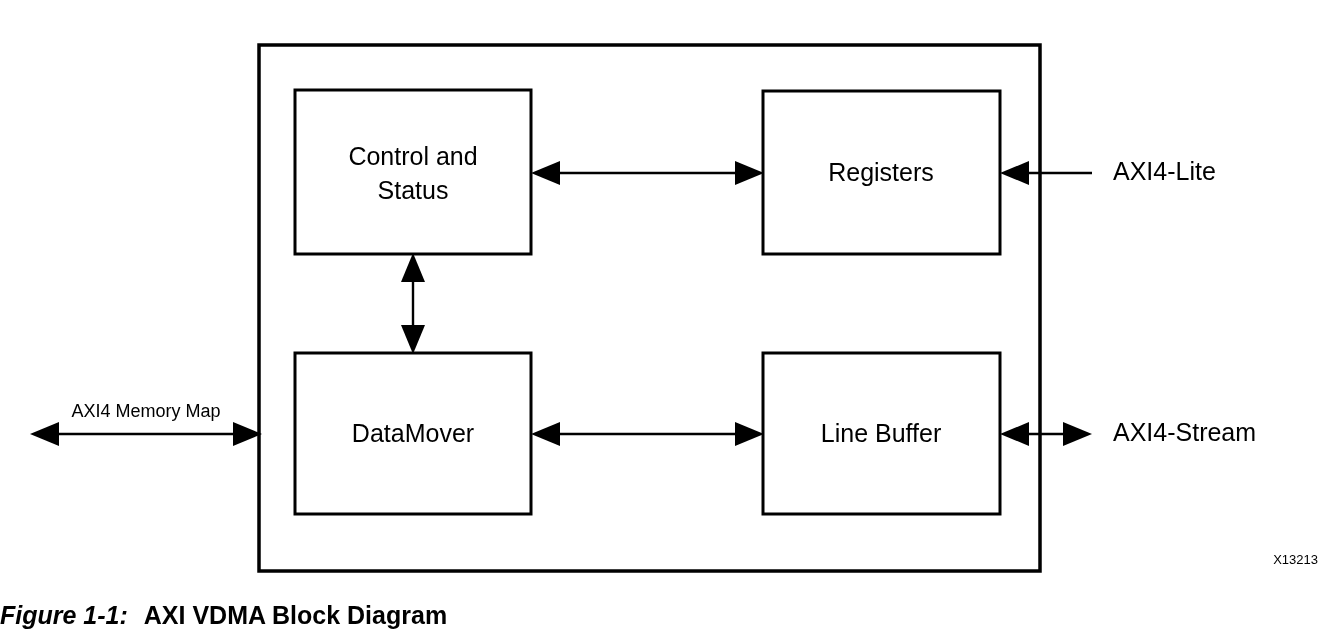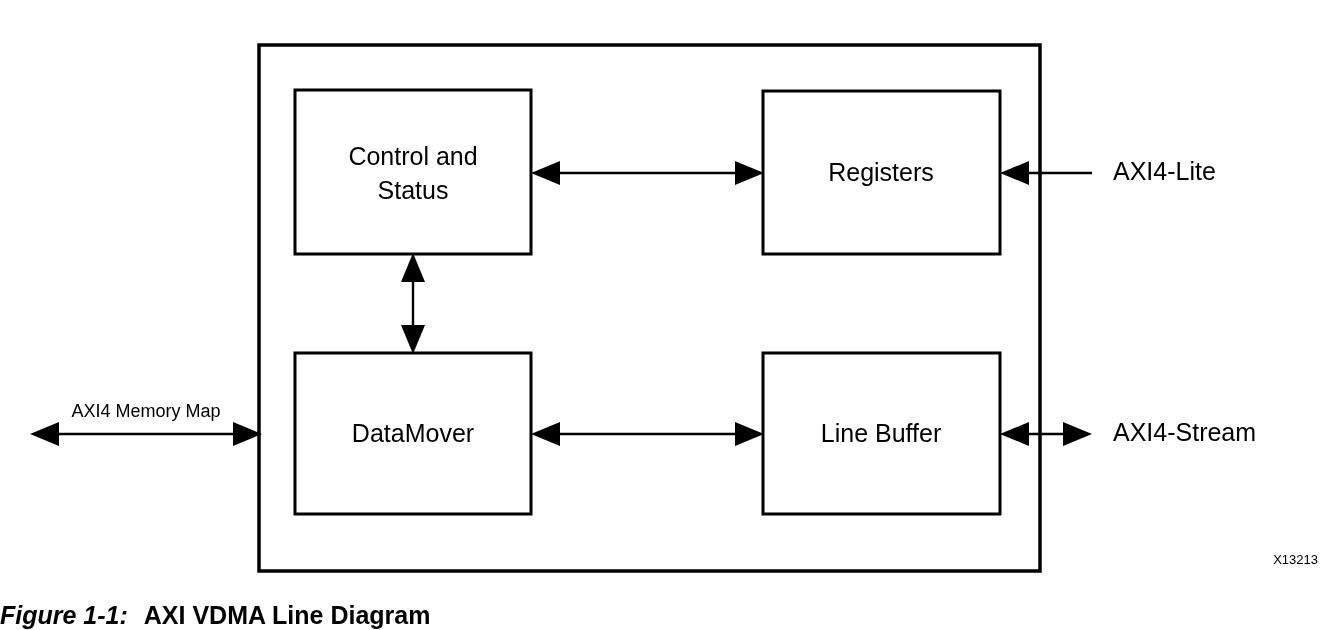--- a/index.html
+++ b/index.html
@@ -162,16 +162,16 @@
       <polygon class="arrow-head" points="1092,418 1063,406 1063,430"></polygon>
       <text class="port-label" x="1113" y="418">AXI4-Stream</text>
     </g>
 
     <text class="fig-id-text" x="1318" y="545">X13213</text>
 
   </svg>
 
   <div class="caption-bar">
     <span class="caption-number">Figure 1-1:</span>
-    <span class="caption-title">AXI VDMA Line Diagram</span>
+    <span class="caption-title">AXI VDMA Block Diagram</span>
   </div>
 
 </div>
 
 </body></html>

